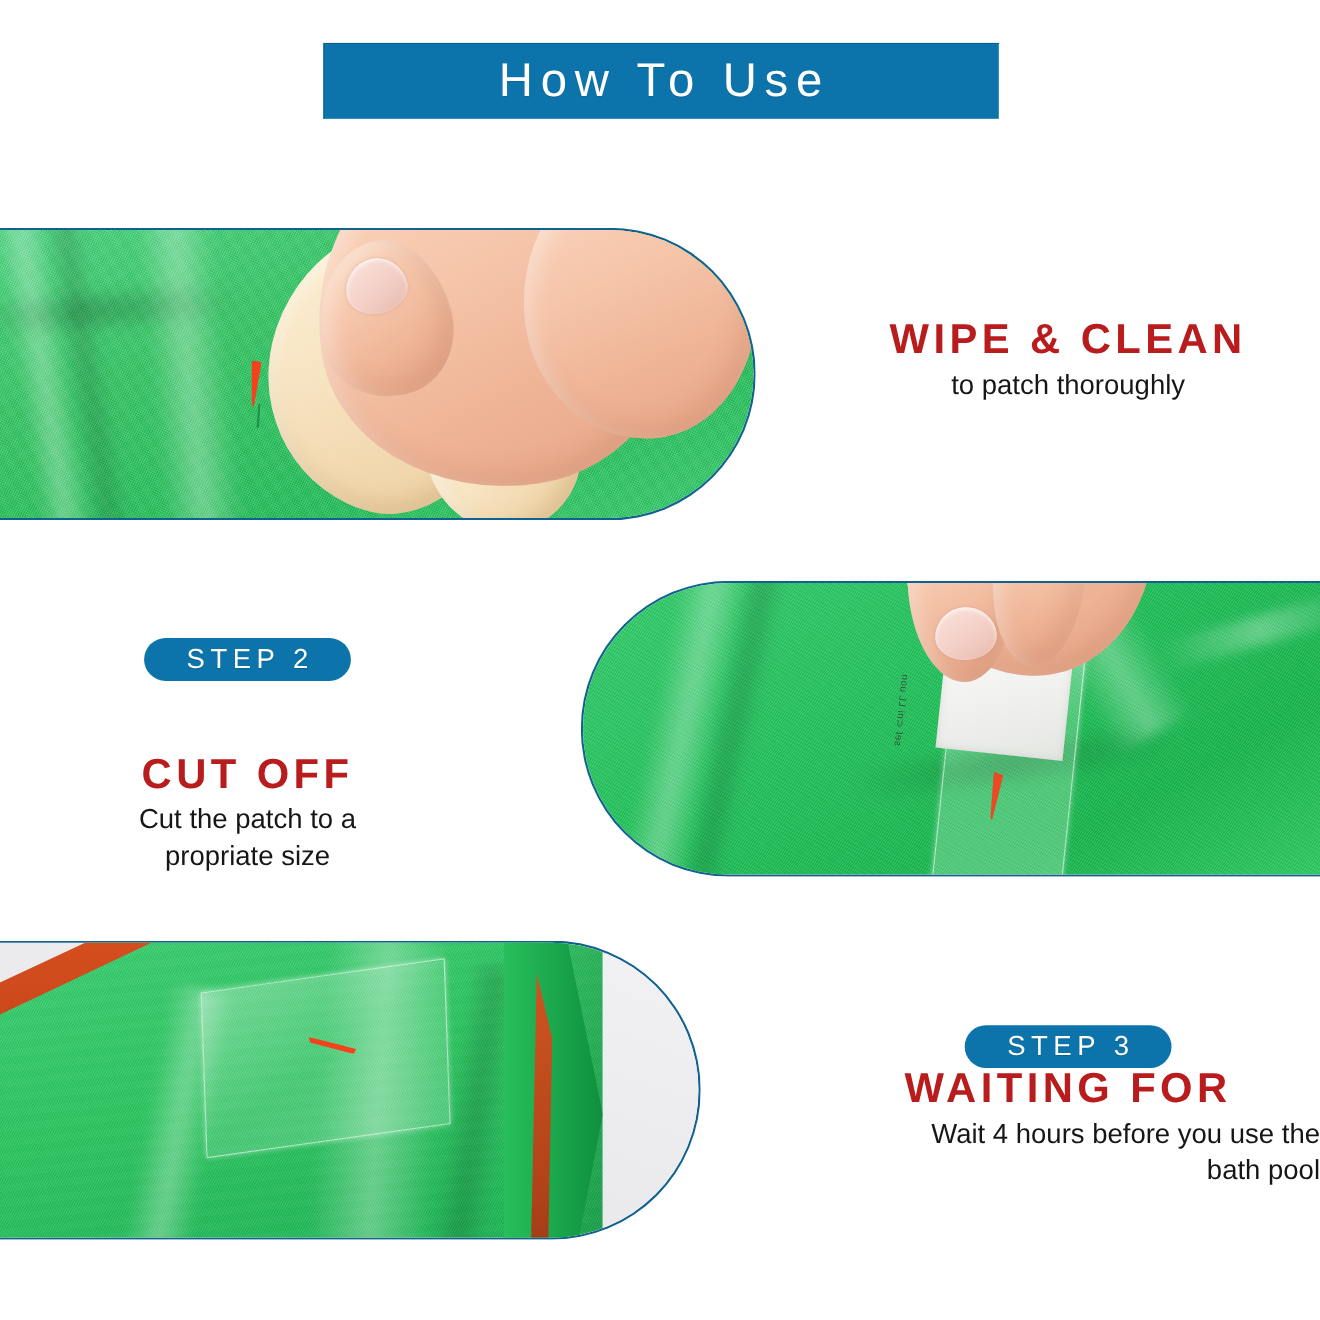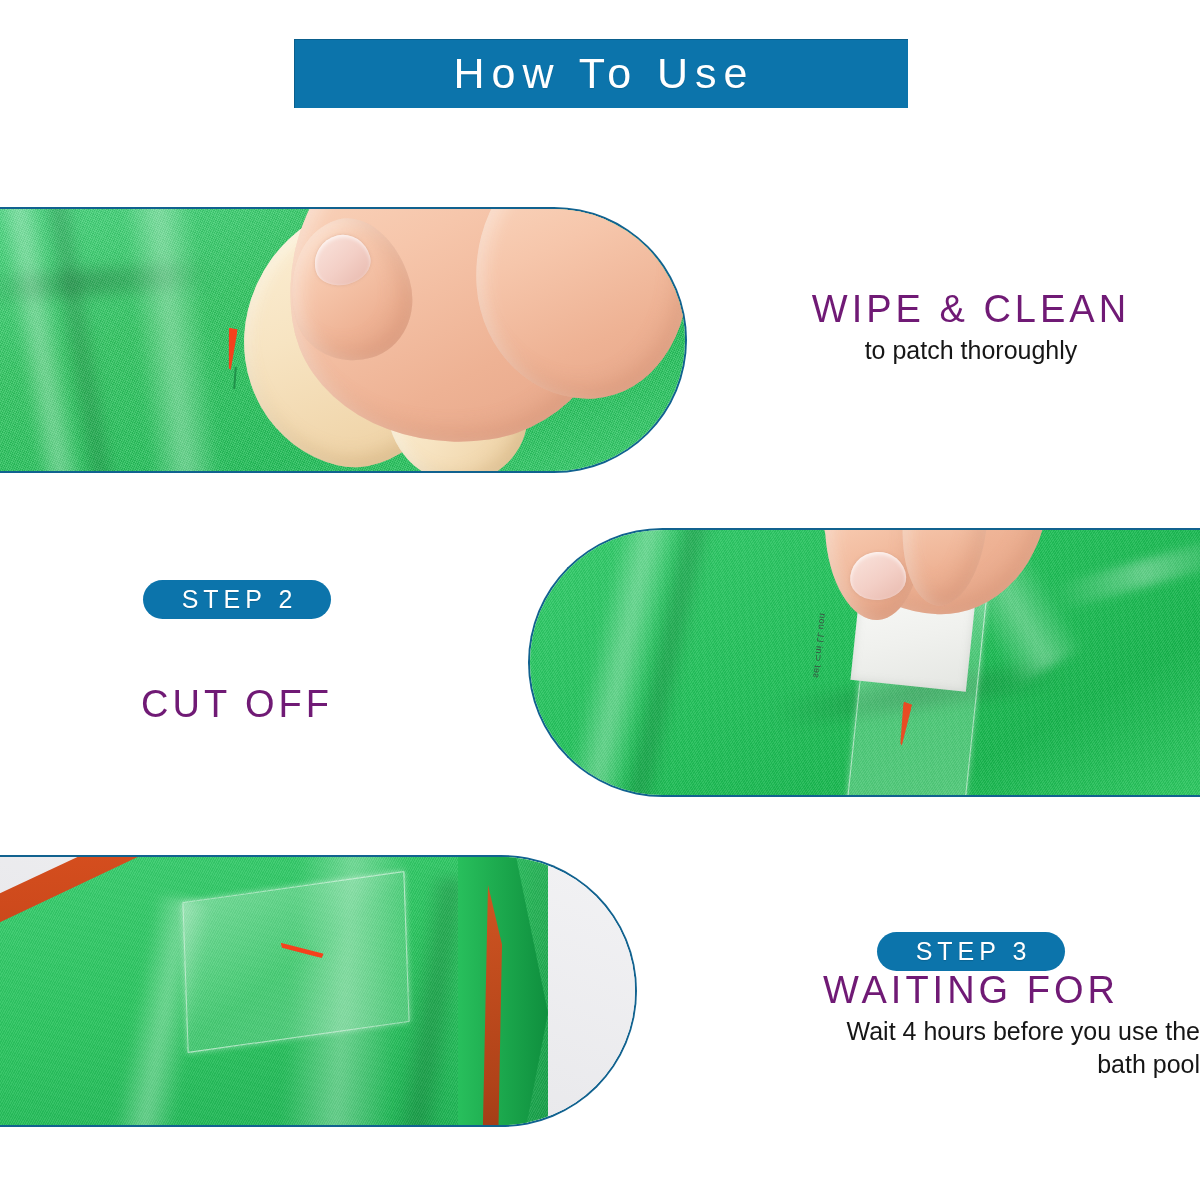--- a/index.html
+++ b/index.html
@@ -164,39 +164,39 @@
     height:39px;
     padding:0 34px;
     font-size:25px;
     letter-spacing:5px;
     line-height:1;
     text-shadow:0 1px 1px rgba(0,0,0,.14);
   }
   .badge span { padding-left:5px; }
 
   .head {
-    color:#701a75;
+    color:#b91c1c;
     font-size:38px;
-    font-weight:400;
+    font-weight:700;
     letter-spacing:4px;
     line-height:1.05;
     white-space:nowrap;
   }
   .body-text {
     color:#161616;
     font-size:25px;
     line-height:1.32;
     font-weight:400;
   }
 
   .step-1 { left:742px; top:244px; width:458px; }
   .step-1 .head { margin-top:46px; }
   .step-1 .body-text { margin-top:4px; }
 
-  .step-2 { left:17px; top:580px; width:440px; }
+  .step-2 { left:5px; top:580px; width:440px; }
   .step-2 .head { margin-top:66px; }
   .step-2 .body-text { margin-top:4px; }
 
   .step-3 { left:742px; top:932px; width:458px; }
   .step-3 .head { }
   .step-3 .body-text { margin-top:4px;text-align:right; }
 </style>
 </head>
 <body>
 
@@ -322,20 +322,24 @@
   <div class="body-text">
     <div>to patch thoroughly</div>
   </div>
 </div>
 
 <div class="step step-2">
   <div class="badge">
     <span>STEP 2</span>
   </div>
   <div class="head">CUT OFF</div>
+  <div class="body-text">
+    <div>Cut the patch to a</div>
+    <div>propriate size</div>
+  </div>
 </div>
 
 <div class="step step-3">
   <div class="badge">
     <span>STEP 3</span>
   </div>
   <div class="head">WAITING FOR</div>
   <div class="body-text">
     <div>Wait 4 hours before you use the</div>
     <div>bath pool</div>

